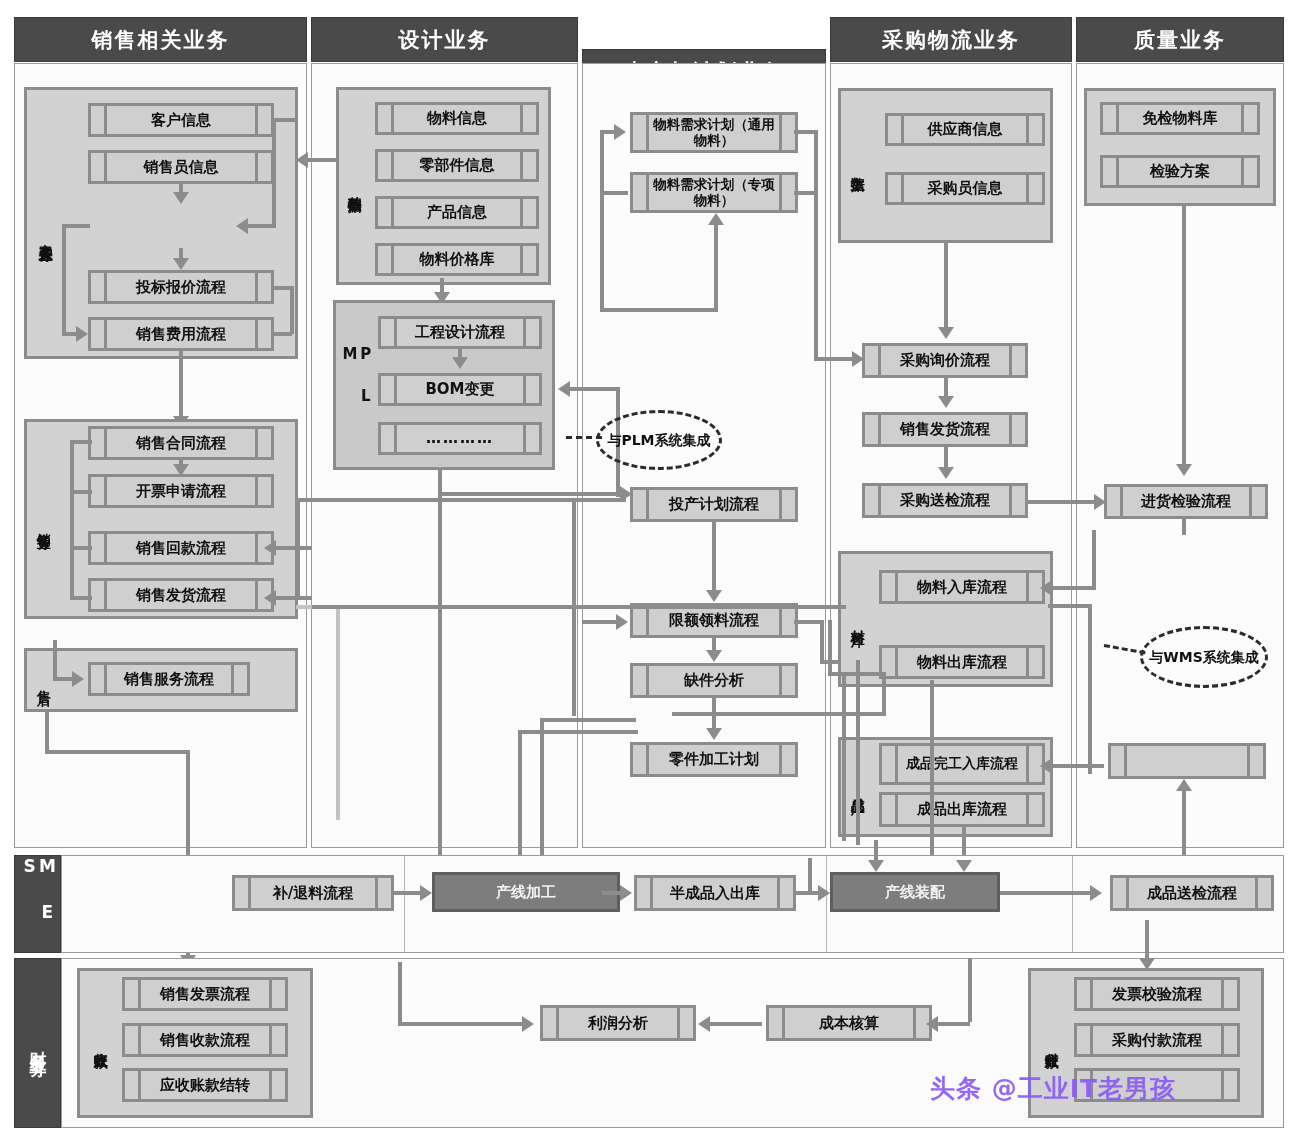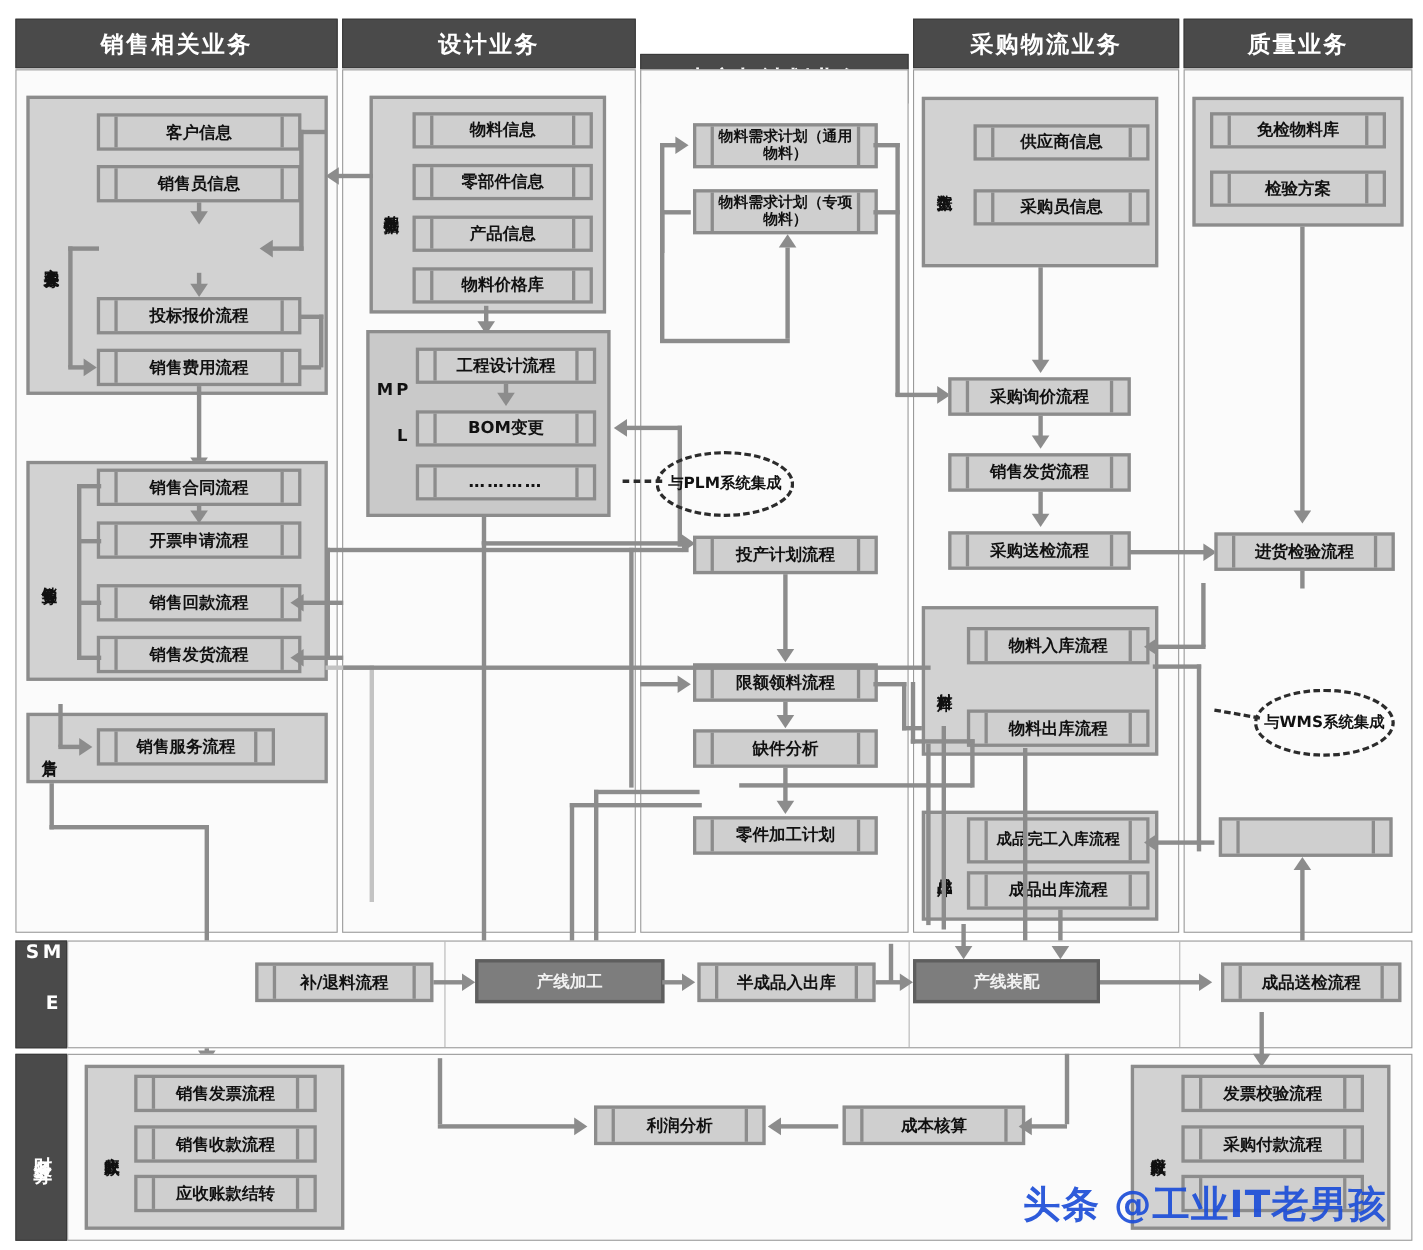--- a/index.html
+++ b/index.html
@@ -69,21 +69,21 @@
   .bandlabel{
     position:absolute;background:#4a4a4a;color:#fff;border:1px solid #3a3a3a;
     box-sizing:border-box;display:flex;align-items:center;justify-content:center;
     font-size:17px;font-weight:bold;letter-spacing:3px;
     writing-mode:vertical-rl;text-orientation:upright;line-height:1.05;
   }
   .bandbody{position:absolute;background:#fbfbfb;border:1px solid #9a9a9a;box-sizing:border-box;}
   .vdiv{position:absolute;width:1px;background:#b5b5b5;}
 
   .wmark{
-    position:absolute;font-size:34px;font-weight:bold;color:#1d4ed8;
+    position:absolute;font-size:25px;font-weight:bold;color:#8b5cf6;
     letter-spacing:1px;white-space:nowrap;opacity:.92;
   }
 </style>
 </head>
 <body>
 
 <div id="canvas">
 
   <div class="colhead" style="left:14px;top:17px;width:293px;height:45px;">销售相关业务</div>
   <div class="colhead" style="left:311px;top:17px;width:267px;height:45px;">设计业务</div>
@@ -465,21 +465,21 @@
   <div class="vdiv" style="left:1072px;top:856px;height:96px;"></div>
 
   <div class="pbox" style="left:232px;top:875px;width:162px;height:36px;">
     <div class="cap"></div>
     <div class="ptxt">补/退料流程</div>
     <div class="cap r"></div>
   </div>
   <div class="ln h" style="left:394px;top:891px;width:32px;"></div>
   <div class="arw r" style="left:420px;top:885px;"></div>
 
-  <div class="pbox dark nocap" style="left:432px;top:872px;width:172px;height:40px;">
+  <div class="pbox dark nocap" style="left:432px;top:872px;width:188px;height:40px;">
     <div class="ptxt">产线加工</div>
   </div>
   <div class="ln h" style="left:602px;top:891px;width:24px;"></div>
   <div class="arw r" style="left:620px;top:885px;"></div>
 
   <div class="pbox" style="left:634px;top:875px;width:162px;height:36px;">
     <div class="cap"></div>
     <div class="ptxt">半成品入出库</div>
     <div class="cap r"></div>
   </div>

